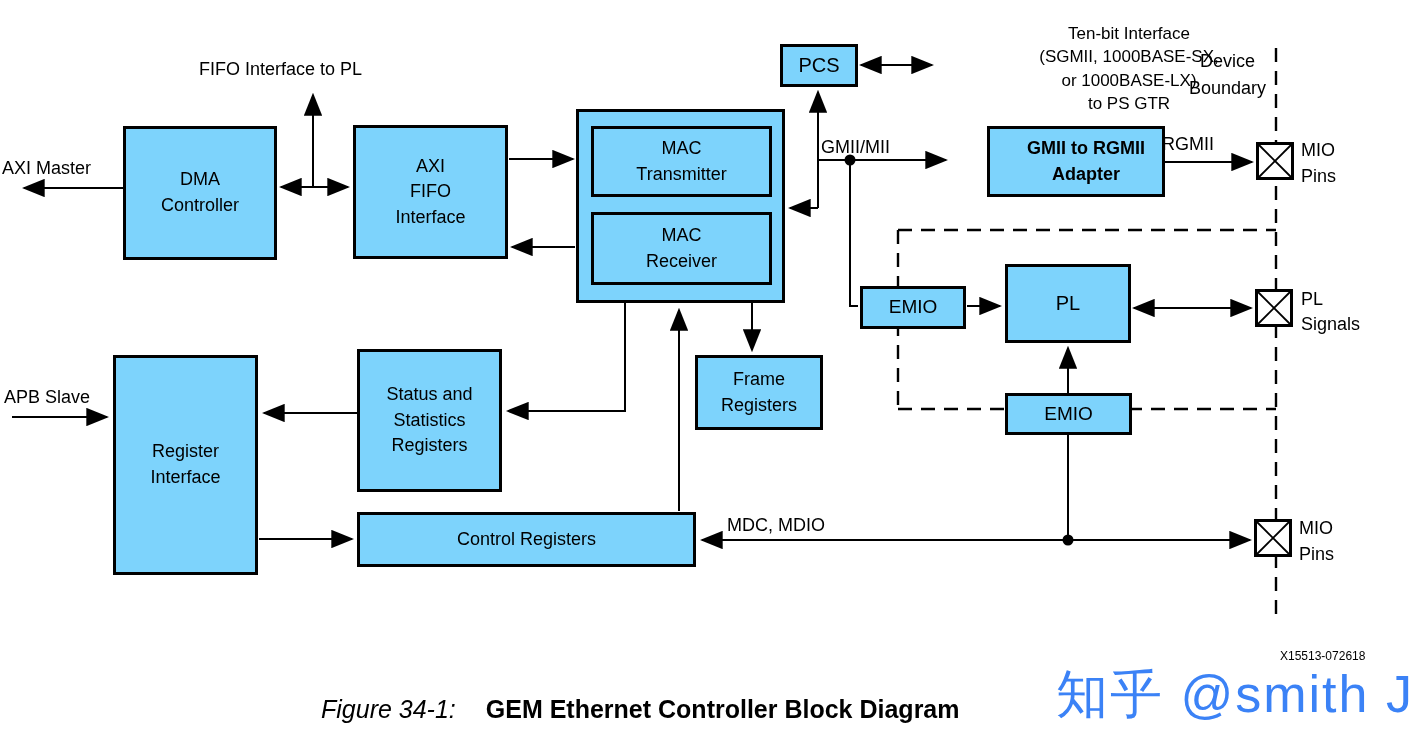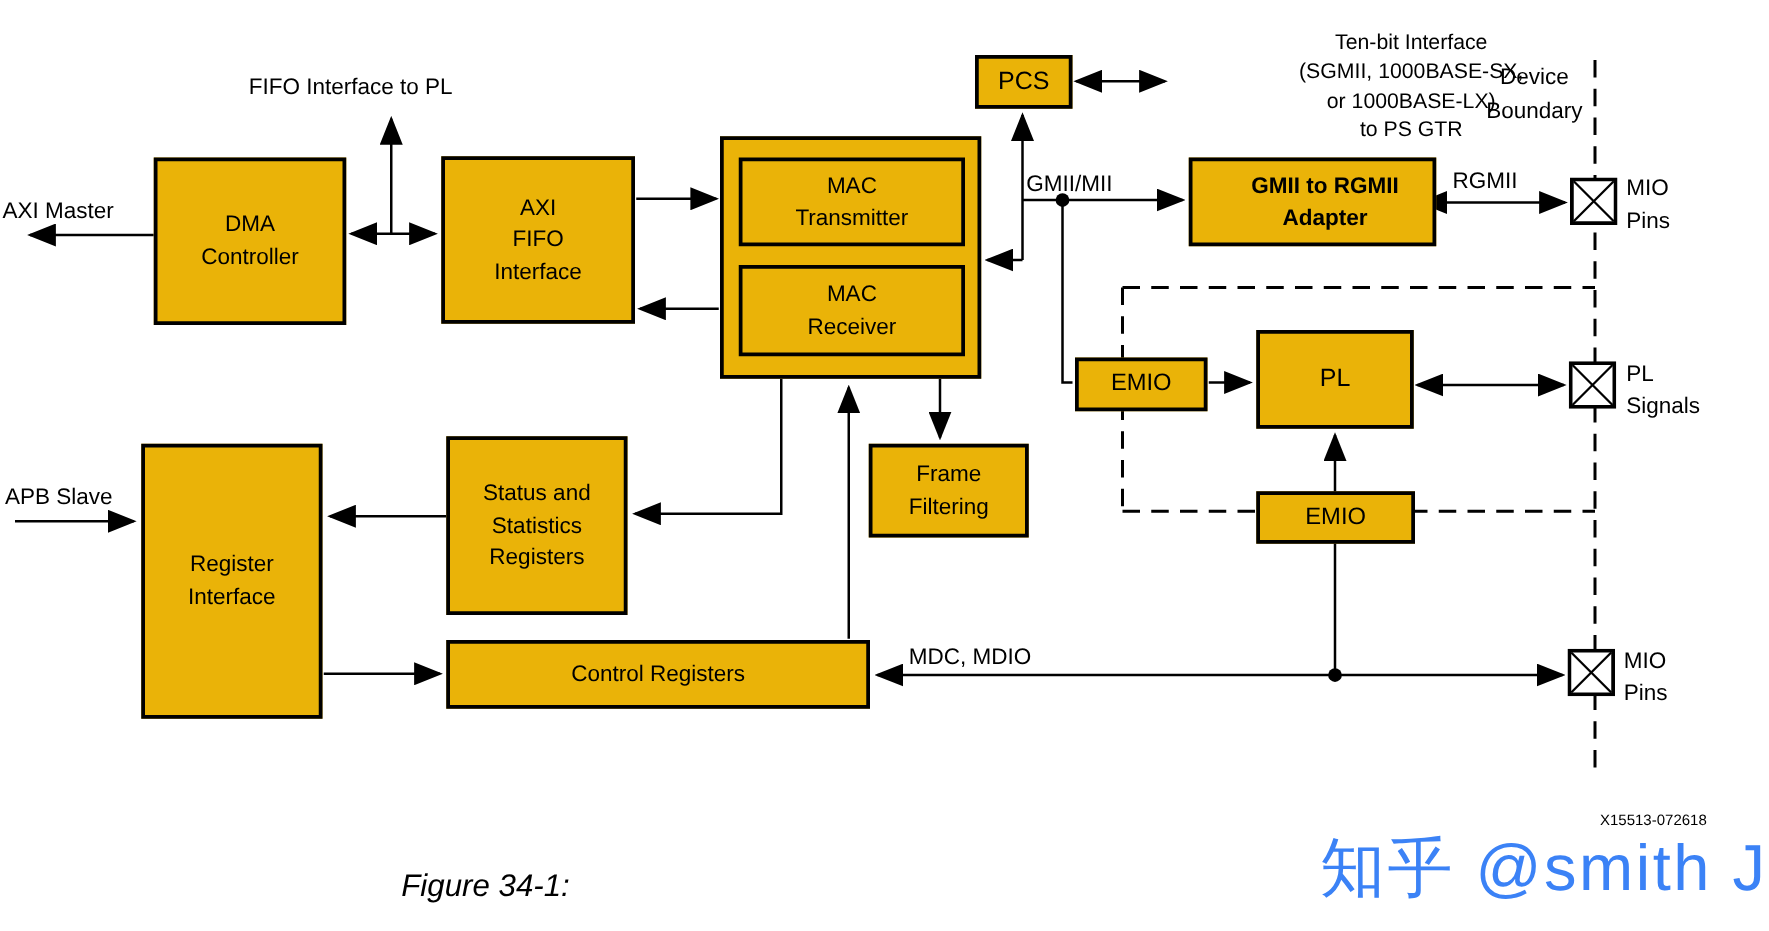--- a/index.html
+++ b/index.html
@@ -2,21 +2,21 @@
 <html><head>
 <meta charset="utf-8">
 <style>
   html,body{margin:0;padding:0;background:#ffffff;}
   #stage{
     position:relative;width:1415px;height:745px;background:#ffffff;overflow:hidden;
     font-family:"Liberation Sans","DejaVu Sans",sans-serif;color:#000;
   }
   #wires{position:absolute;left:0;top:0;z-index:1;}
   .block{
-    position:absolute;box-sizing:border-box;background:#eab308;border:3px solid #000;
+    position:absolute;box-sizing:border-box;background:#7dd3fc;border:3px solid #000;
     display:flex;align-items:center;justify-content:center;text-align:center;
     white-space:pre-line;font-size:18px;line-height:1.42;z-index:2;
   }
   .block.big-label{font-size:20px;}
   .block.bold{font-weight:bold;}
   .pin{position:absolute;width:38px;height:38px;z-index:3;}
   .lbl{
     position:absolute;white-space:pre-line;font-size:18px;line-height:1.44;z-index:4;
   }
   .lbl.center{text-align:center;}
@@ -89,32 +89,32 @@
 Interface</div>
 
   <div class="block" style="left:576px;top:109px;width:209px;height:194px;"></div>
   <div class="block" style="left:591px;top:126px;width:181px;height:71px;">MAC
 Transmitter</div>
   <div class="block" style="left:591px;top:212px;width:181px;height:73px;">MAC
 Receiver</div>
 
   <div class="block big-label" style="left:780px;top:44px;width:78px;height:43px;">PCS</div>
 
-  <div class="block bold" style="left:951px;top:126px;width:198px;height:71px;padding-left:20px;">GMII to RGMII
+  <div class="block bold" style="left:987px;top:126px;width:178px;height:71px;padding-left:20px;">GMII to RGMII
 Adapter</div>
 
   <div class="block" style="left:113px;top:355px;width:145px;height:220px;">Register
 Interface</div>
 
   <div class="block" style="left:357px;top:349px;width:145px;height:143px;">Status and
 Statistics
 Registers</div>
 
   <div class="block" style="left:695px;top:355px;width:128px;height:75px;">Frame
-Filtering</div>
+Registers</div>
 
   <div class="block" style="left:357px;top:512px;width:339px;height:55px;">Control Registers</div>
 
   <div class="block big-label" style="left:860px;top:286px;width:106px;height:43px;font-size:19px;">EMIO</div>
 
   <div class="block big-label" style="left:1005px;top:264px;width:126px;height:79px;">PL</div>
 
   <div class="block big-label" style="left:1005px;top:393px;width:127px;height:42px;font-size:19px;">EMIO</div>
 
   <div class="pin" style="left:1256px;top:142px;">
@@ -156,15 +156,16 @@
   <div class="lbl" style="left:1299px;top:516px;">MIO
 Pins</div>
   <div class="lbl" style="left:4px;top:385px;">APB Slave</div>
   <div class="lbl" style="left:727px;top:513px;">MDC, MDIO</div>
   <div class="lbl tiny" style="left:1280px;top:649px;">X15513-072618</div>
 
   <div id="watermark">知乎 @smith John</div>
 
   <div id="caption">
     <span class="fig-label">Figure 34-1:</span>
+    <span class="fig-title">GEM Ethernet Controller Block Diagram</span>
   </div>
 
 </div>
 
 </body></html>

